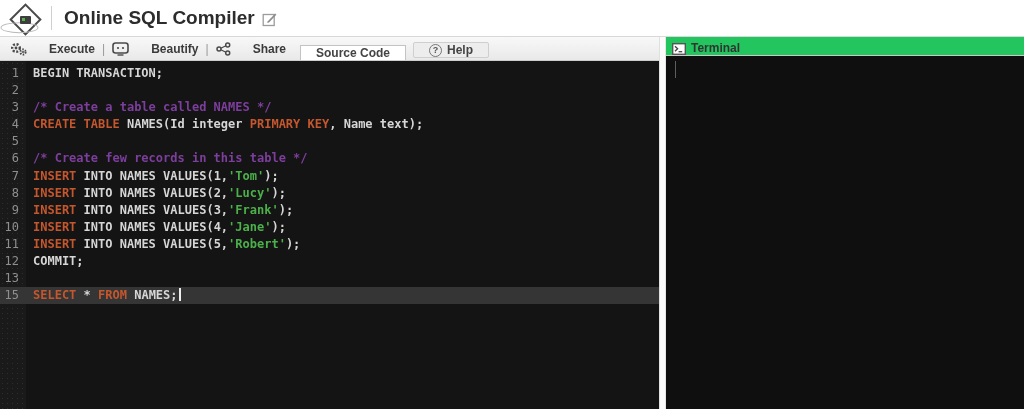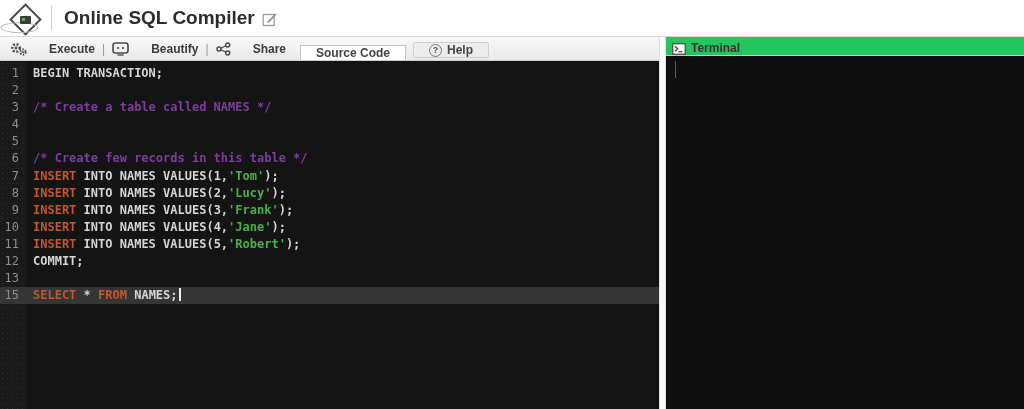--- a/index.html
+++ b/index.html
@@ -178,20 +178,21 @@
           <div class="code-line">
             <span class="gutter-num">2</span>
             <span class="code-text"></span>
           </div>
           <div class="code-line">
             <span class="gutter-num">3</span>
             <span class="code-text"><span class="tok-c">/* Create a table called NAMES */</span></span>
           </div>
           <div class="code-line">
             <span class="gutter-num">4</span>
+            <span class="code-text"><span class="tok-k">CREATE TABLE</span><span class="tok-p"> NAMES(Id integer </span><span class="tok-k">PRIMARY KEY</span><span class="tok-p">, Name text);</span></span>
           </div>
           <div class="code-line">
             <span class="gutter-num">5</span>
             <span class="code-text"></span>
           </div>
           <div class="code-line">
             <span class="gutter-num">6</span>
             <span class="code-text"><span class="tok-c">/* Create few records in this table */</span></span>
           </div>
           <div class="code-line">

